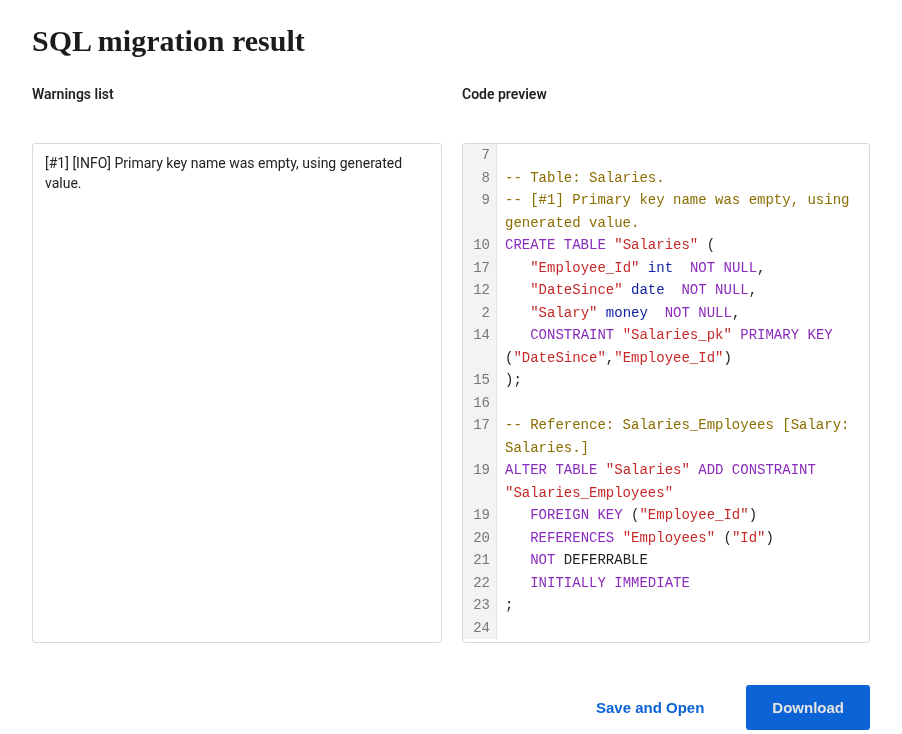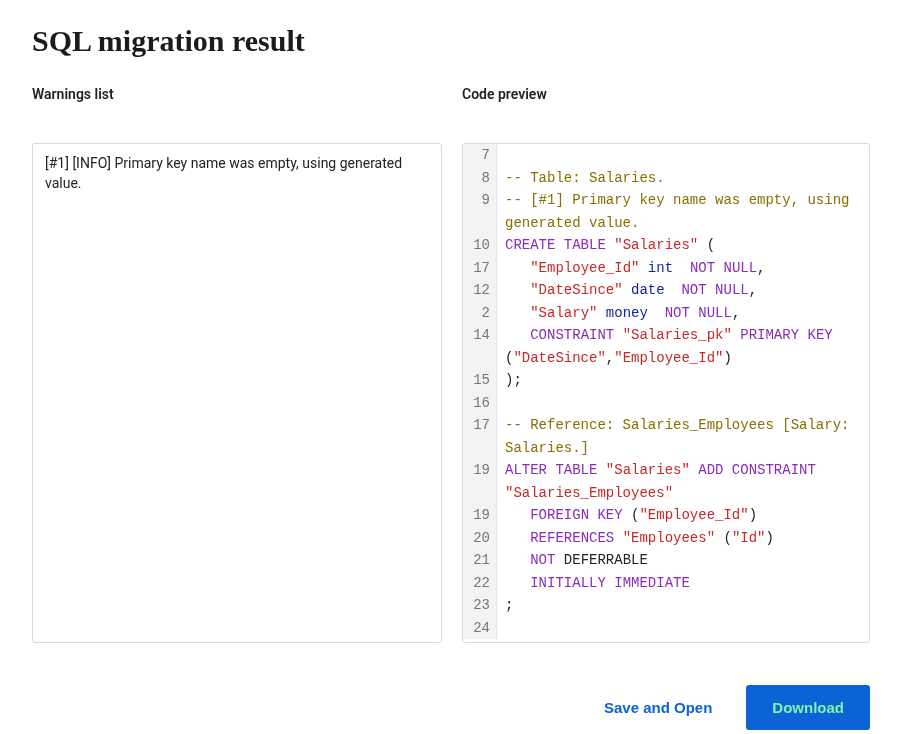--- a/index.html
+++ b/index.html
@@ -84,34 +84,34 @@
   .tok-keyword { color: #8a2bbd; }
   .tok-string  { color: #c62828; }
   .tok-type    { color: #1224a3; }
   .tok-punct   { color: #222; }
   .tok-plain   { color: #222; }
 
   .footer {
     display: flex;
     justify-content: flex-end;
     align-items: center;
-    gap: 28px;
+    gap: 36px;
     margin-top: 42px;
   }
   .link-btn {
     color: #0b63d6;
     font-weight: 600;
     font-size: 15px;
     cursor: pointer;
     background: none;
     border: none;
   }
   .primary-btn {
     background: #0b63d6;
-    color: #86efac;
+    color: #e5e5e5;
     font-weight: 700;
     font-size: 15px;
     padding: 14px 26px;
     border: none;
     border-radius: 3px;
     cursor: pointer;
   }
 
   
   .code-scroll::-webkit-scrollbar { width: 14px; }

